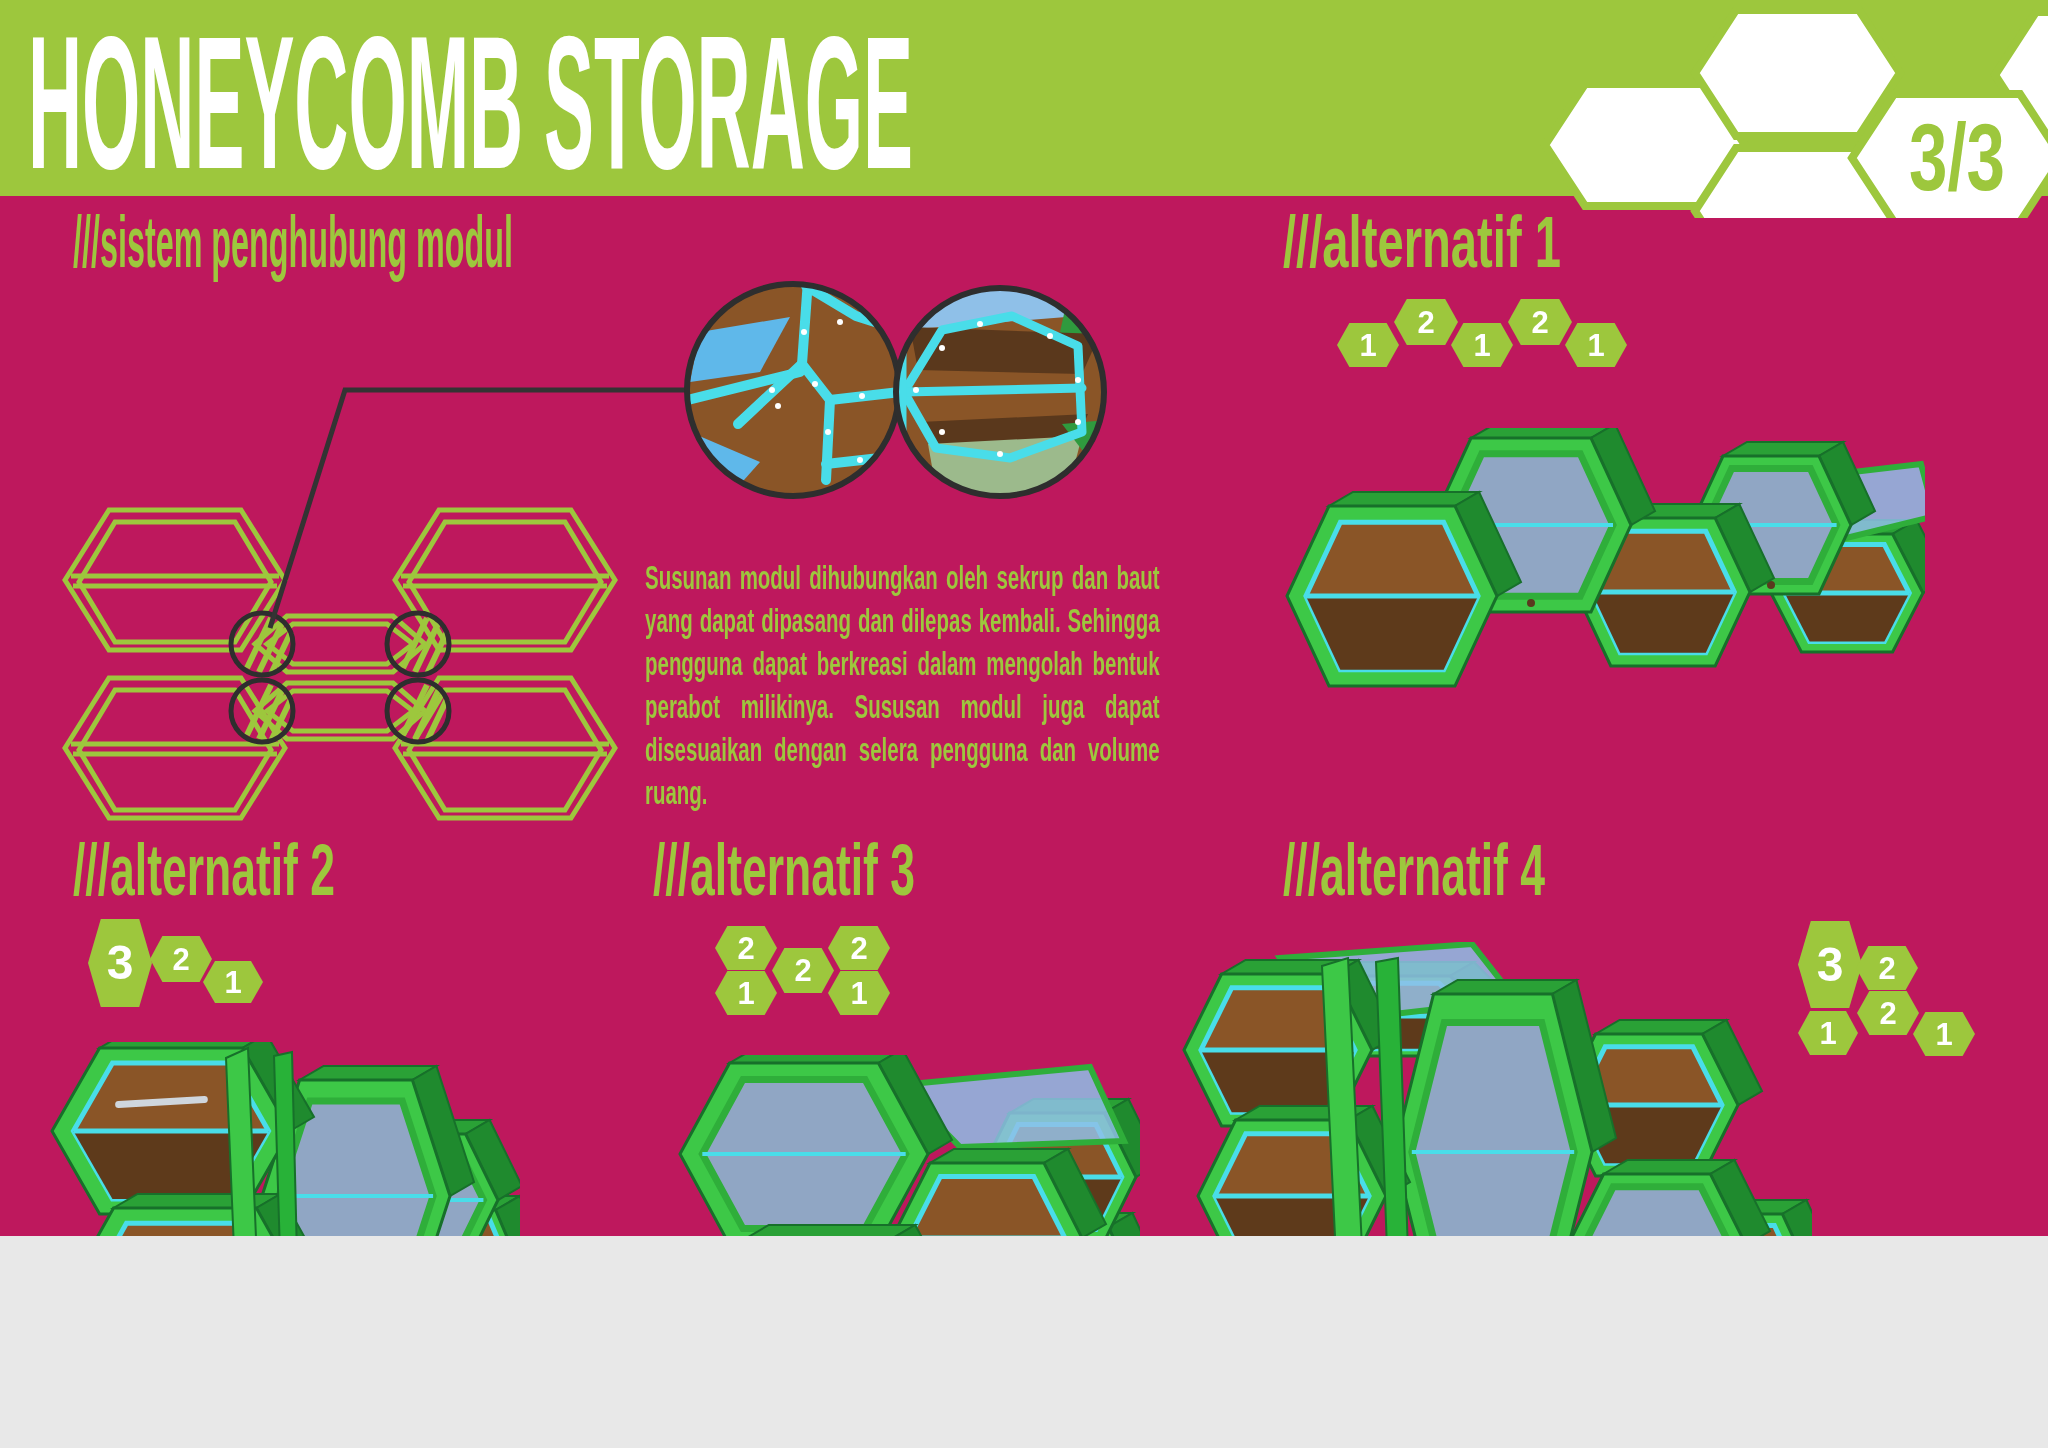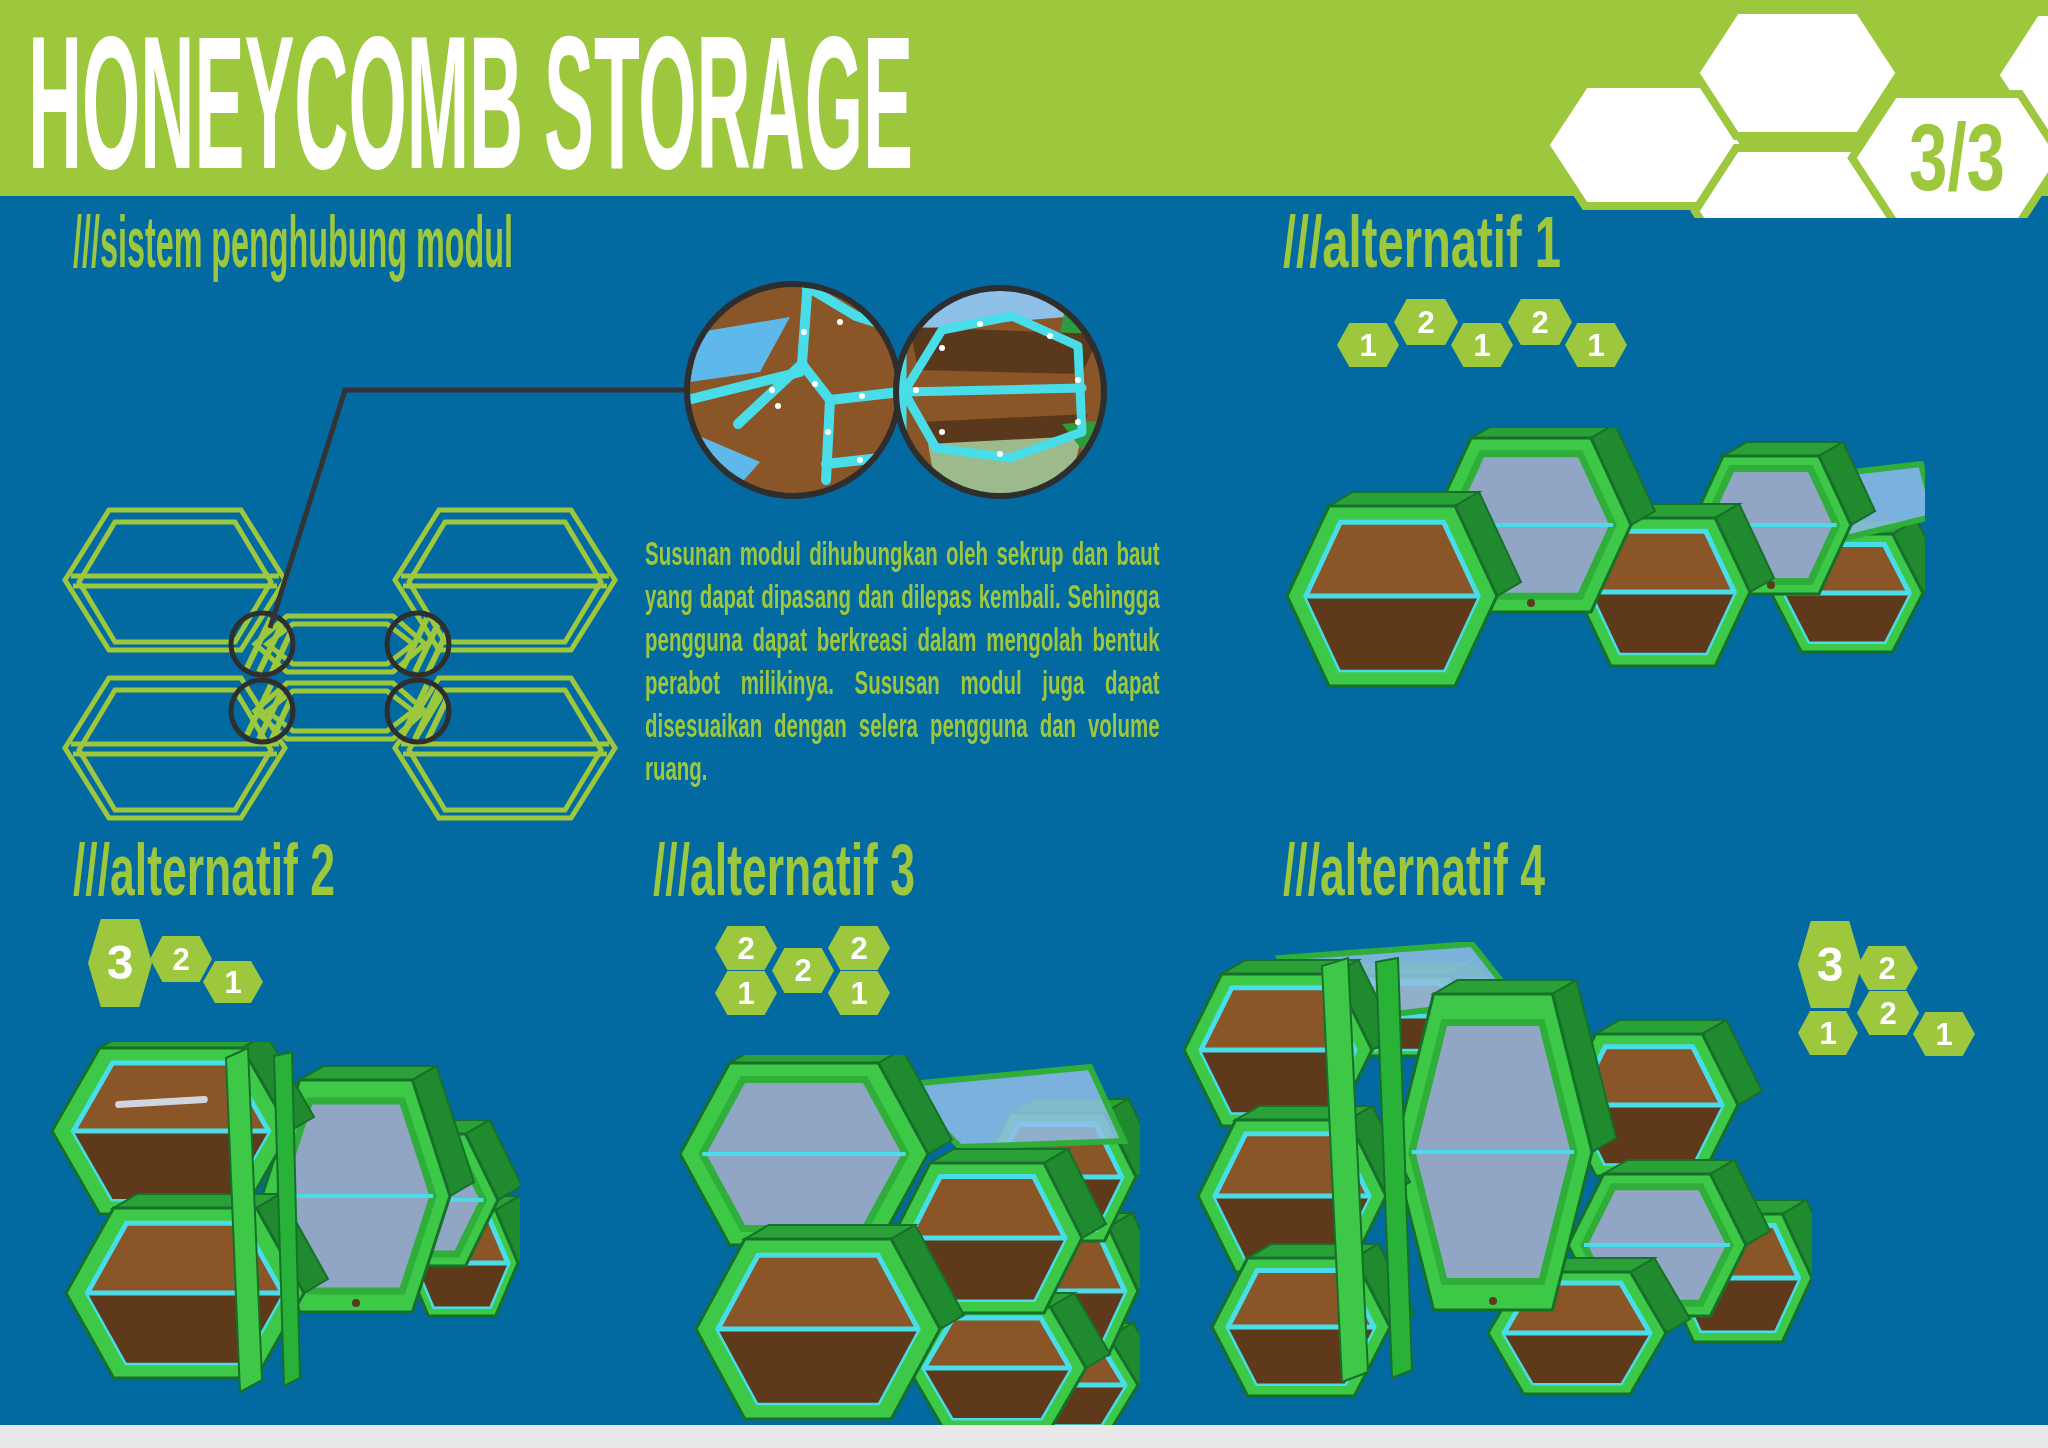--- a/index.html
+++ b/index.html
@@ -1,18 +1,18 @@
 <!DOCTYPE html>
 <html style="--accent: #9dc73d;"><head>
 <meta charset="utf-8">
 <style>
   :root{ --accent:#9dc73d; }
   html,body{margin:0;padding:0;background:#e8e8e8;}
   .page{
-    position:relative; width:2048px; height:1425px; background:#0369a1;
+    position:relative; width:2048px; height:1236px; background:#be185d;
     overflow:hidden; font-family:"Liberation Sans", sans-serif;
   }
   .abs{position:absolute;}
   .header-bar{left:0;top:0;width:2048px;height:196px;background:var(--accent);}
   .hex{
     position:absolute;
     clip-path:polygon(0 50%,20% 0,80% 0,100% 50%,80% 100%,20% 100%);
     background:var(--accent);
     display:flex;align-items:center;justify-content:center;
     color:#fff;font-weight:bold;font-size:31px;line-height:1;
@@ -183,21 +183,21 @@
         <circle cx="398" cy="108" r="3"></circle>
           <circle cx="398" cy="150" r="3"></circle>
           <circle cx="320" cy="182" r="3"></circle>
         <circle cx="262" cy="160" r="3"></circle>
           <circle cx="236" cy="118" r="3"></circle>
       </g>
     </g>
     <circle cx="320" cy="120" r="104" fill="none" stroke="#2e2e2e" stroke-width="6"></circle>
   </svg>
 
-  <div class="abs" style="left:645px;top:532px;width:520px;height:230px">
+  <div class="abs" style="left:645px;top:556px;width:520px;height:230px">
     <p class="desc">Susunan modul dihubungkan oleh sekrup dan baut yang dapat dipasang dan dilepas kembali. Sehingga pengguna dapat berkreasi dalam mengolah bentuk perabot milikinya. Sususan modul juga dapat disesuaikan dengan selera pengguna dan volume ruang.</p>
   </div>
 
   <span class="hex" style="left:1337px;top:323px;width:62px;height:44px">
       <b>1</b>
     </span>
   <span class="hex" style="left:1394px;top:299px;width:64px;height:46px">
       <b>2</b>
     </span>
   <span class="hex" style="left:1451px;top:323px;width:62px;height:44px">

